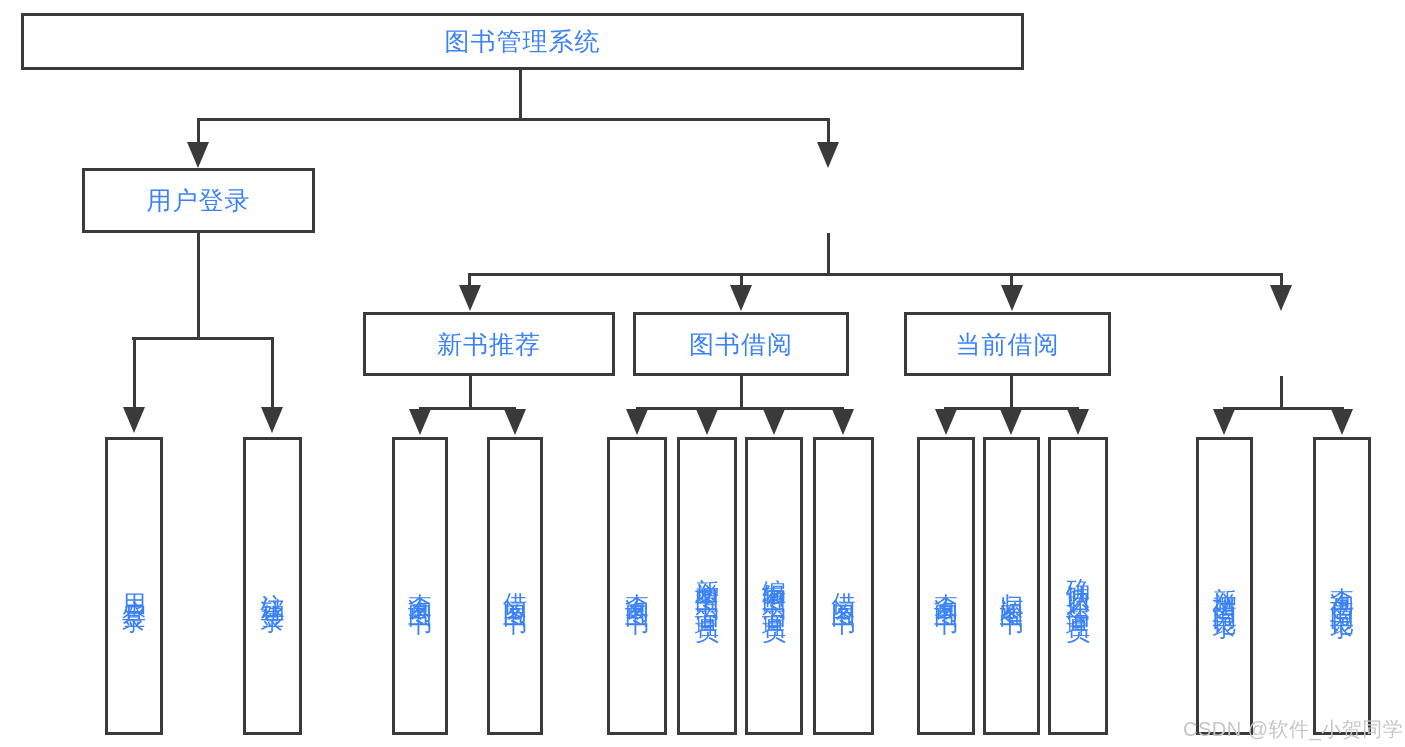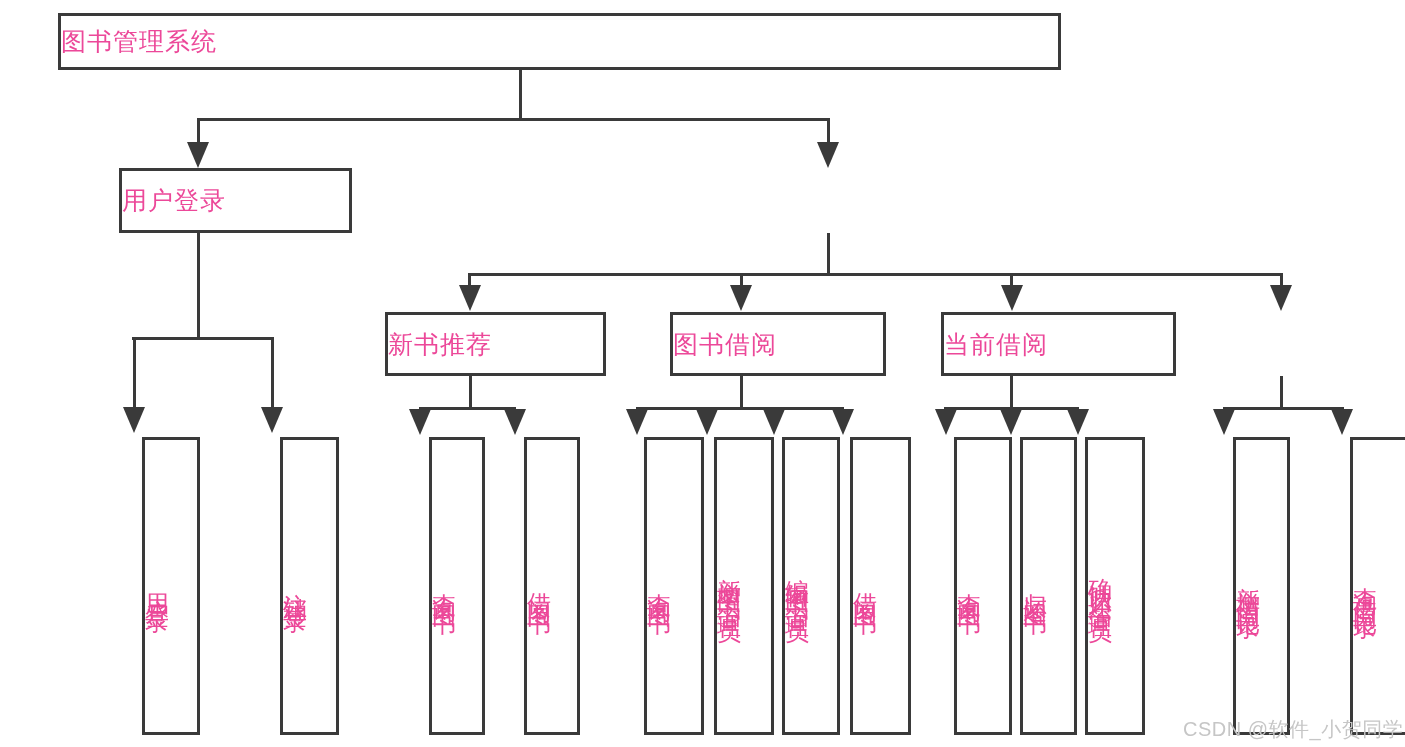--- a/index.html
+++ b/index.html
@@ -7,26 +7,25 @@
     position:relative;
     width:1405px;height:747px;
     background:#ffffff;
     font-family:"Liberation Sans", sans-serif;
     overflow:hidden;
   }
   .box{
     position:absolute;
     border:3px solid #3a3a3a;
     background:#ffffff;
-    display:flex;align-items:center;justify-content:flex-start;
-    color:#ec4899;
+    display:flex;align-items:center;justify-content:center;
+    color:#3b82f6;
     font-size:25px;
     letter-spacing:1px;
     box-sizing:border-box;
-    margin-left:37px;
   }
   .leaf{
     font-size:24px;
   }
   .leaf .vtext{
     writing-mode:vertical-rl;
     text-orientation:mixed;
     letter-spacing:6px;
     line-height:1;
     white-space:nowrap;
@@ -83,27 +82,27 @@
   <div class="line" style="left:469px;top:273px;width:814px;height:3px;"></div>
   <div class="line" style="left:468px;top:273px;width:3px;height:14px;"></div>
   <div class="arrowhead" style="left:459px;top:285px;"></div>
   <div class="line" style="left:740px;top:273px;width:3px;height:14px;"></div>
   <div class="arrowhead" style="left:730px;top:285px;"></div>
   <div class="line" style="left:1010px;top:273px;width:3px;height:14px;"></div>
   <div class="arrowhead" style="left:1001px;top:285px;"></div>
   <div class="line" style="left:1280px;top:273px;width:3px;height:14px;"></div>
   <div class="arrowhead" style="left:1270px;top:285px;"></div>
 
-  <div class="box" style="left:348px;top:312px;width:221px;height:64px;">
+  <div class="box" style="left:363px;top:312px;width:252px;height:64px;">
     <span>新书推荐</span>
   </div>
   <div class="box" style="left:633px;top:312px;width:216px;height:64px;">
     <span>图书借阅</span>
   </div>
-  <div class="box" style="left:904px;top:312px;width:235px;height:64px;">
+  <div class="box" style="left:904px;top:312px;width:207px;height:64px;">
     <span>当前借阅</span>
   </div>
 
   <div class="line" style="left:469px;top:376px;width:3px;height:31px;"></div>
   <div class="line" style="left:740px;top:376px;width:3px;height:31px;"></div>
   <div class="line" style="left:1010px;top:376px;width:3px;height:31px;"></div>
   <div class="line" style="left:1280px;top:376px;width:3px;height:31px;"></div>
 
   <div class="line" style="left:419px;top:407px;width:97px;height:3px;"></div>
   <div class="line" style="left:636px;top:407px;width:208px;height:3px;"></div>

